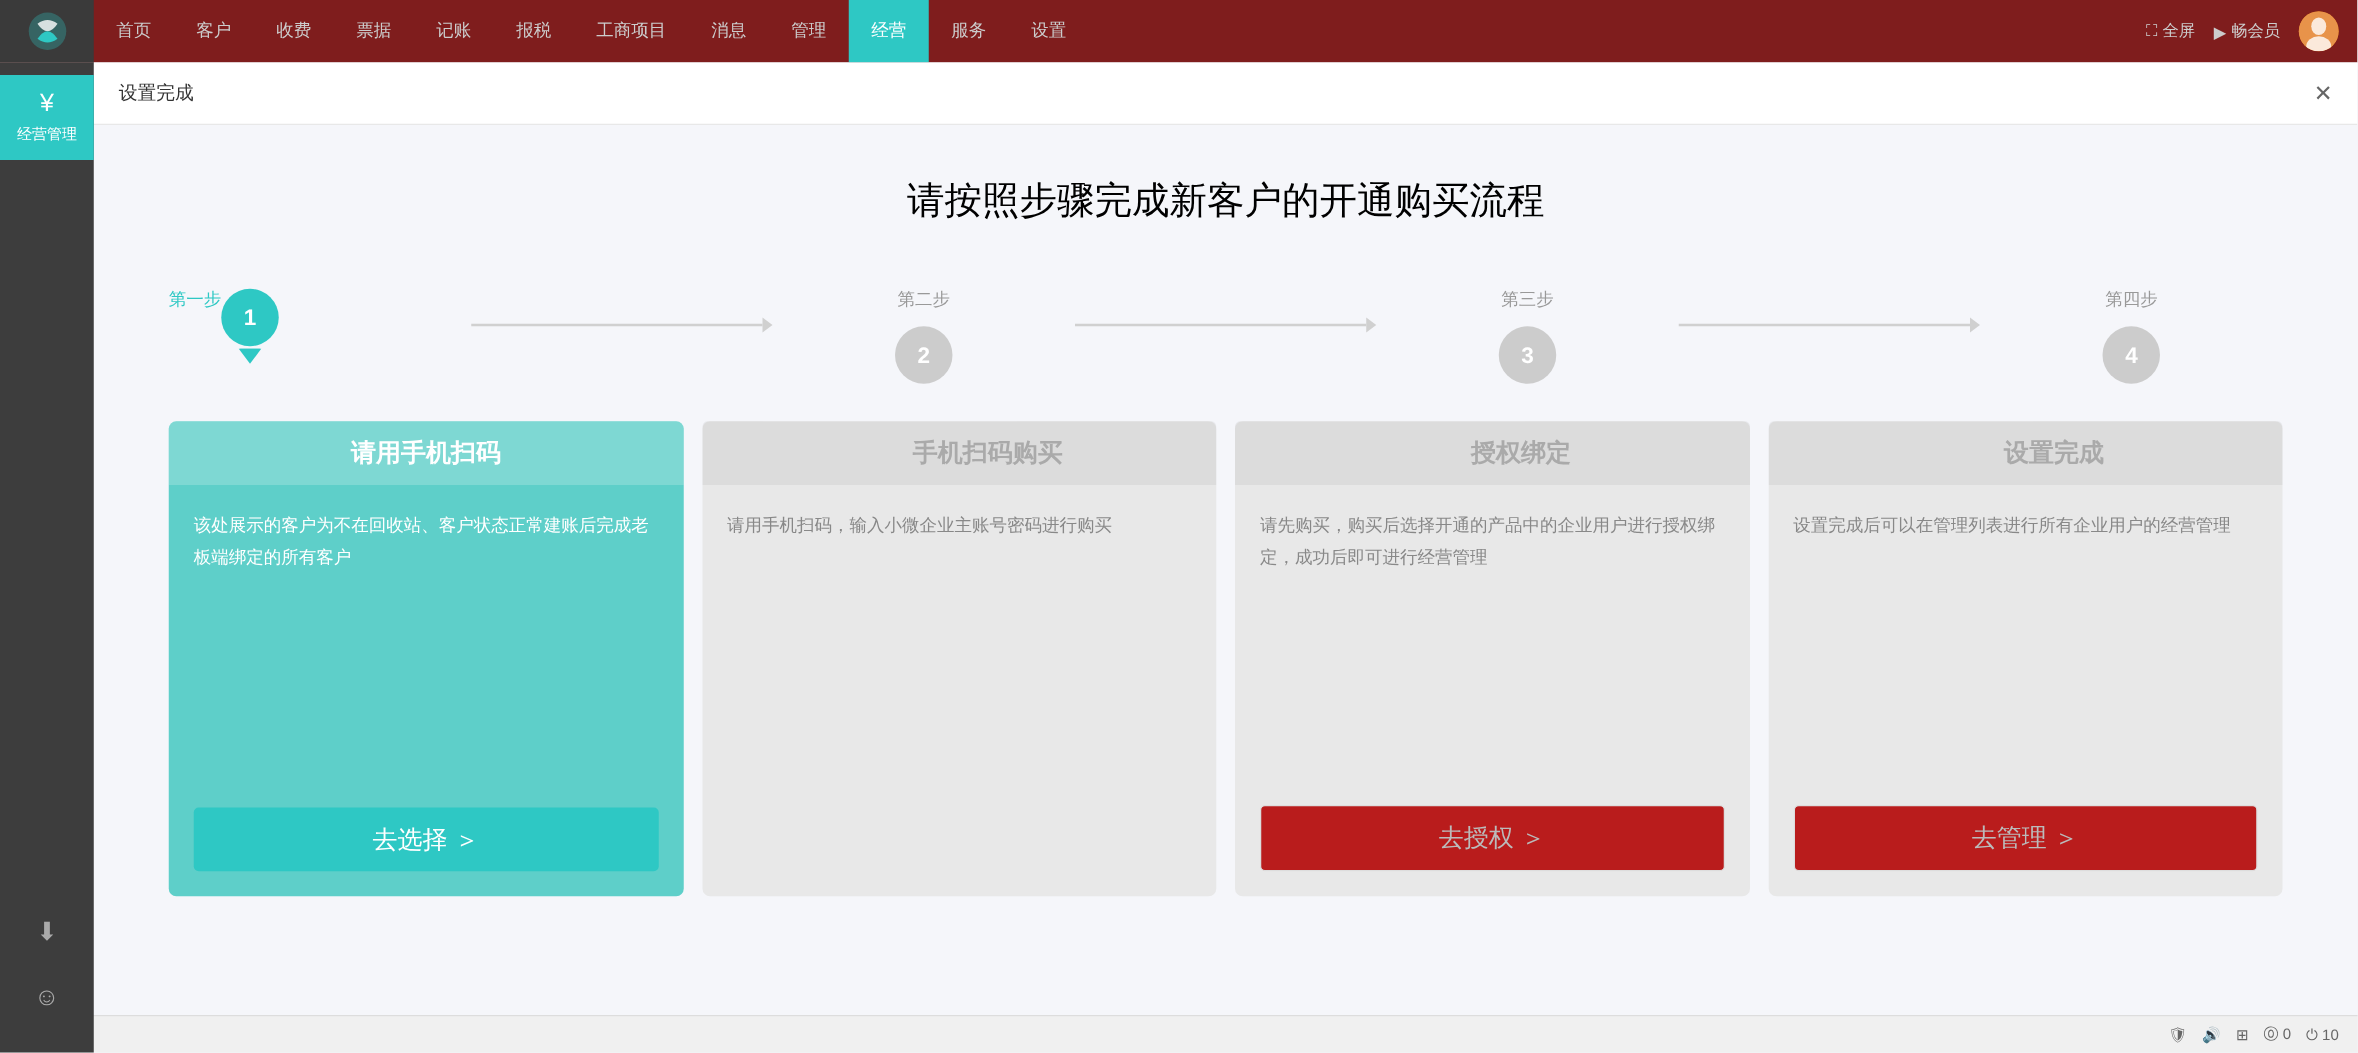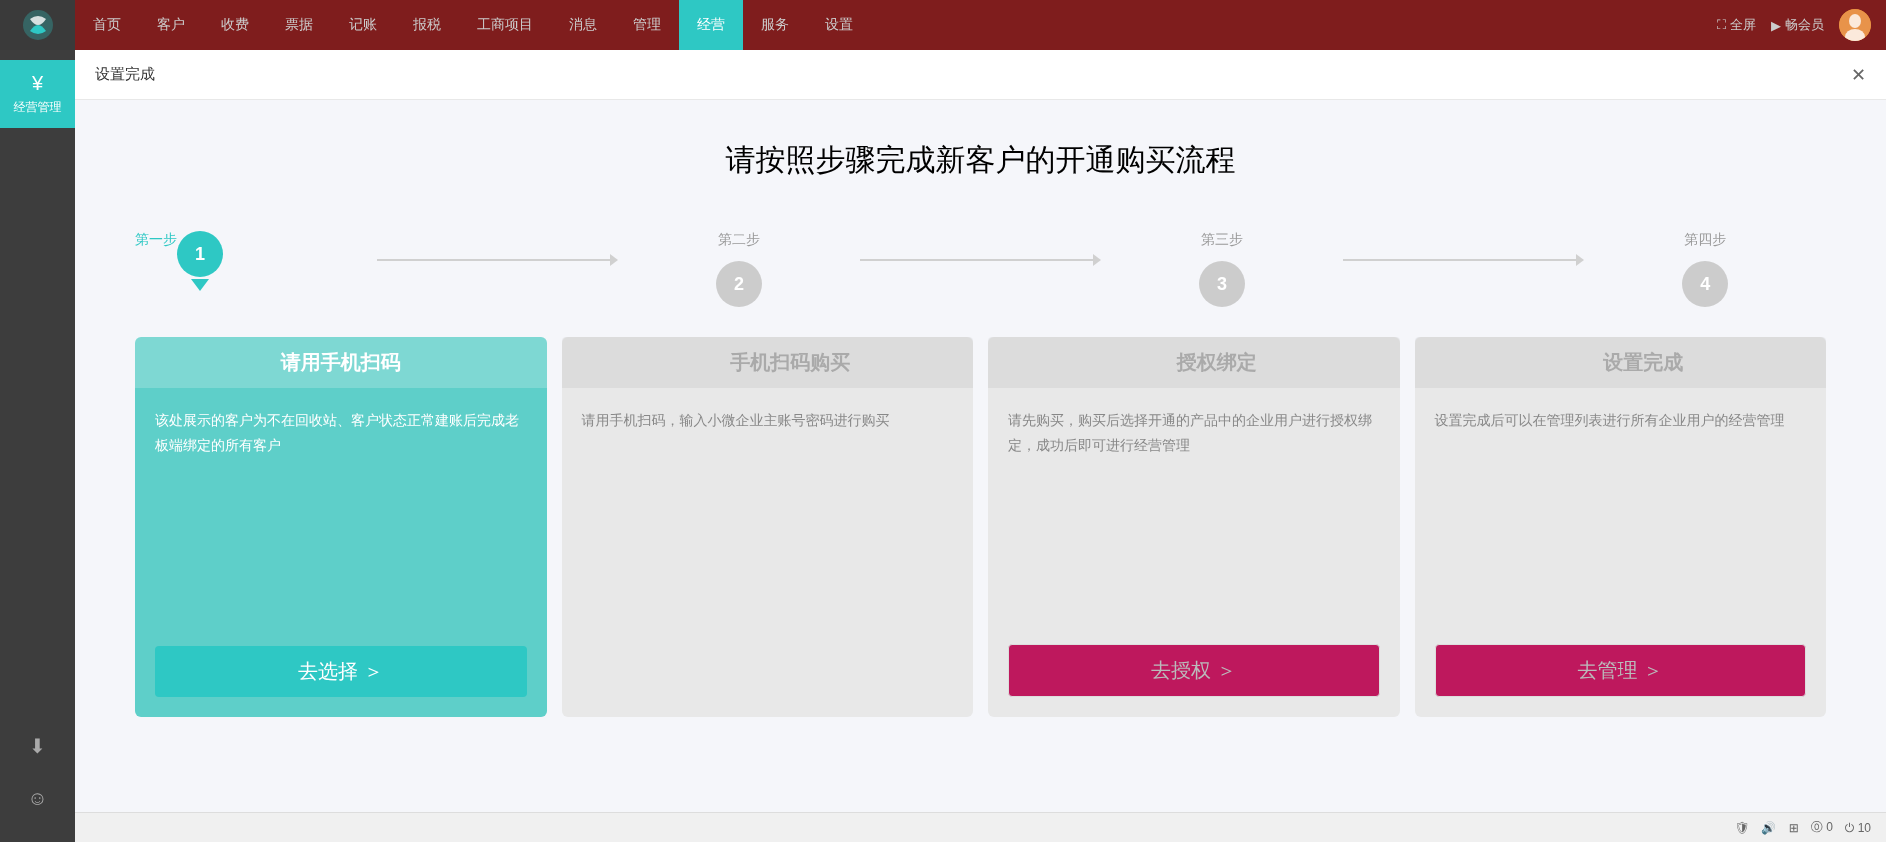--- a/index.html
+++ b/index.html
@@ -269,21 +269,21 @@
       background: #2ec8c4;
       color: #fff;
     }
     .card-btn.secondary {
       background: #fff;
       color: #aaa;
       border: 1px solid #ddd;
     }
     .card-btn.secondary:disabled,
     .card-btn.secondary.disabled {
-      background: #be185d;
+      background: #b91c1c;
       color: #bbb;
       cursor: not-allowed;
     }
 
     
     .status-bar {
       position: absolute;
       bottom: 0;
       left: 0;
       right: 0;

